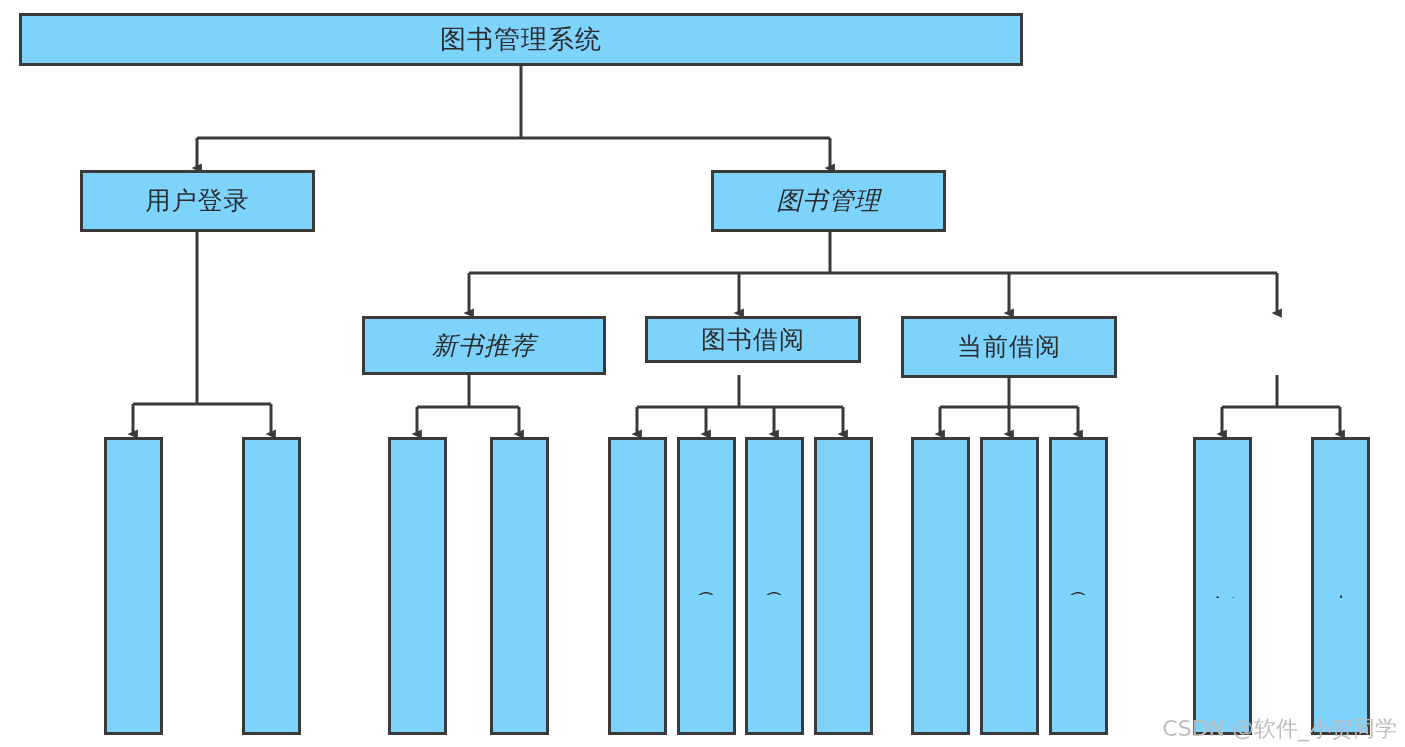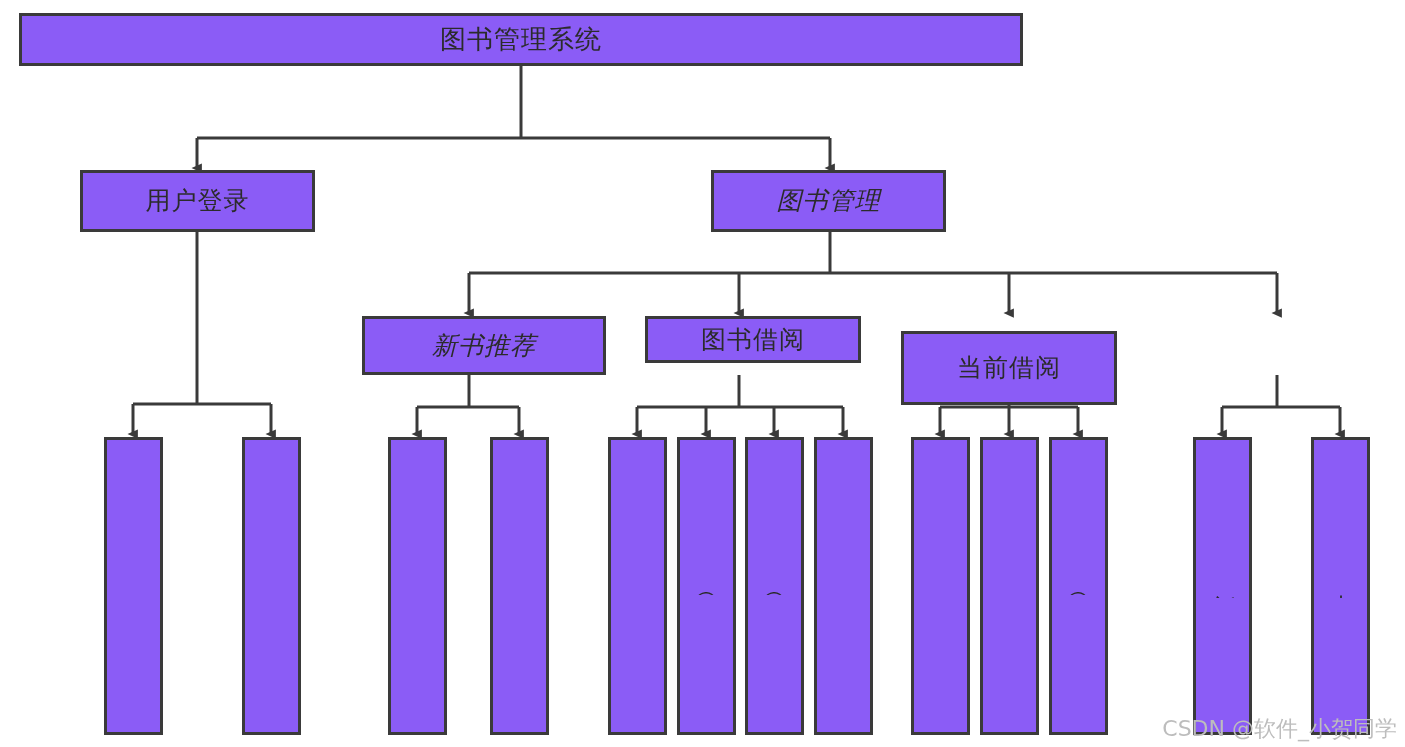--- a/index.html
+++ b/index.html
@@ -22,21 +22,21 @@
     position: absolute;
     left: 0;
     top: 0;
     width: 1405px;
     height: 747px;
   }
   .node-box {
     position: absolute;
     box-sizing: border-box;
     border: 3px solid #3a3a3a;
-    background: #8b5cf6;
+    background: #7dd3fc;
     display: flex;
     align-items: center;
     justify-content: center;
     color: #2a2a2a;
     z-index: 2;
   }
   .node-label {
     display: block;
     text-align: center;
     line-height: 1.18;
@@ -147,21 +147,21 @@
   <div class="node-box horiz" style="left:711px; top:170px; width:235px; height:62px;font-style:italic;">
     <span class="node-label">图书管理</span>
   </div>
 
   <div class="node-box horiz" style="left:362px; top:316px; width:244px; height:59px;font-style:italic;">
     <span class="node-label">新书推荐</span>
   </div>
   <div class="node-box horiz" style="left:633px; top:316px; width:216px; height:47px;margin-left:12px;">
     <span class="node-label">图书借阅</span>
   </div>
-  <div class="node-box horiz" style="left:901px; top:331px; width:216px; height:74px;">
+  <div class="node-box horiz" style="left:901px; top:316px; width:216px; height:62px;">
     <span class="node-label">当前借阅</span>
   </div>
 
   <div class="node-box vert" style="left:104px; top:437px; width:59px; height:298px;">
     <span class="node-label">用户登录</span>
   </div>
   <div class="node-box vert" style="left:242px; top:437px; width:59px; height:298px;">
     <span class="node-label">注销登录</span>
   </div>
 

